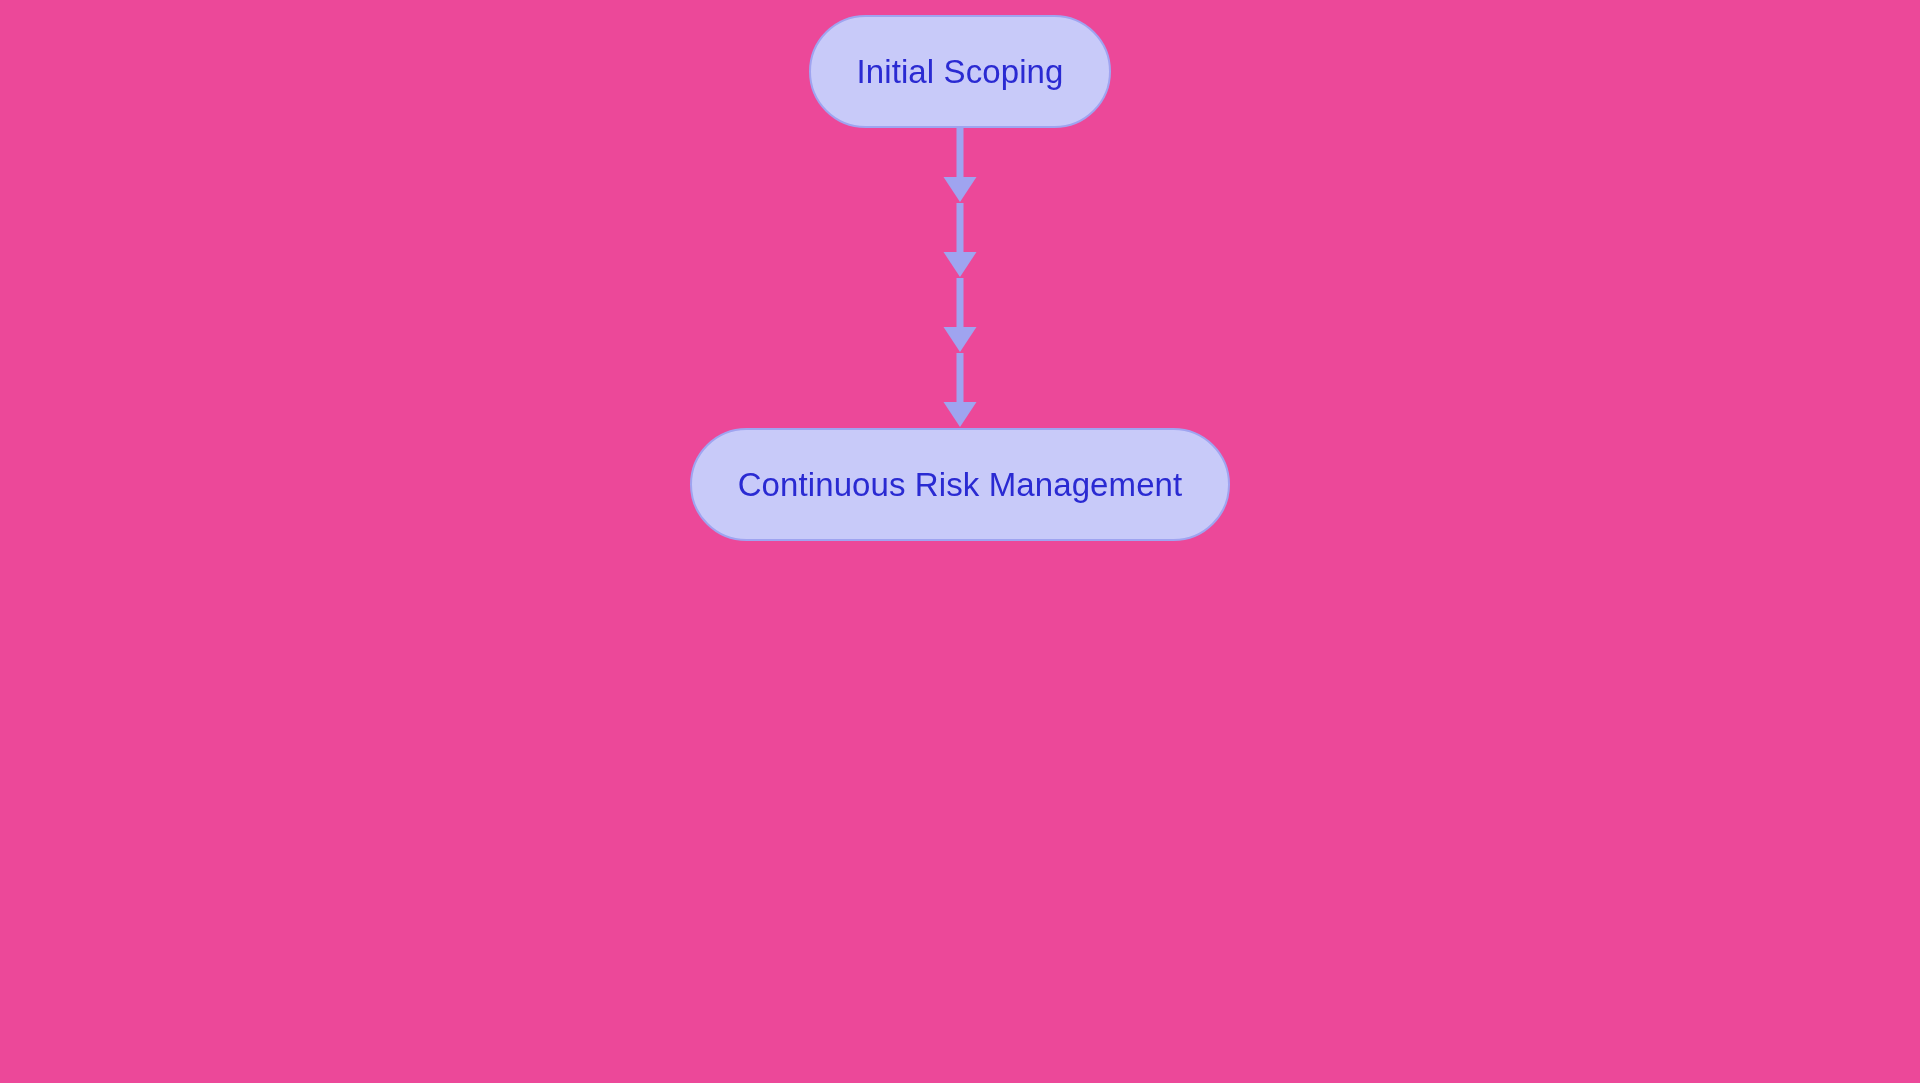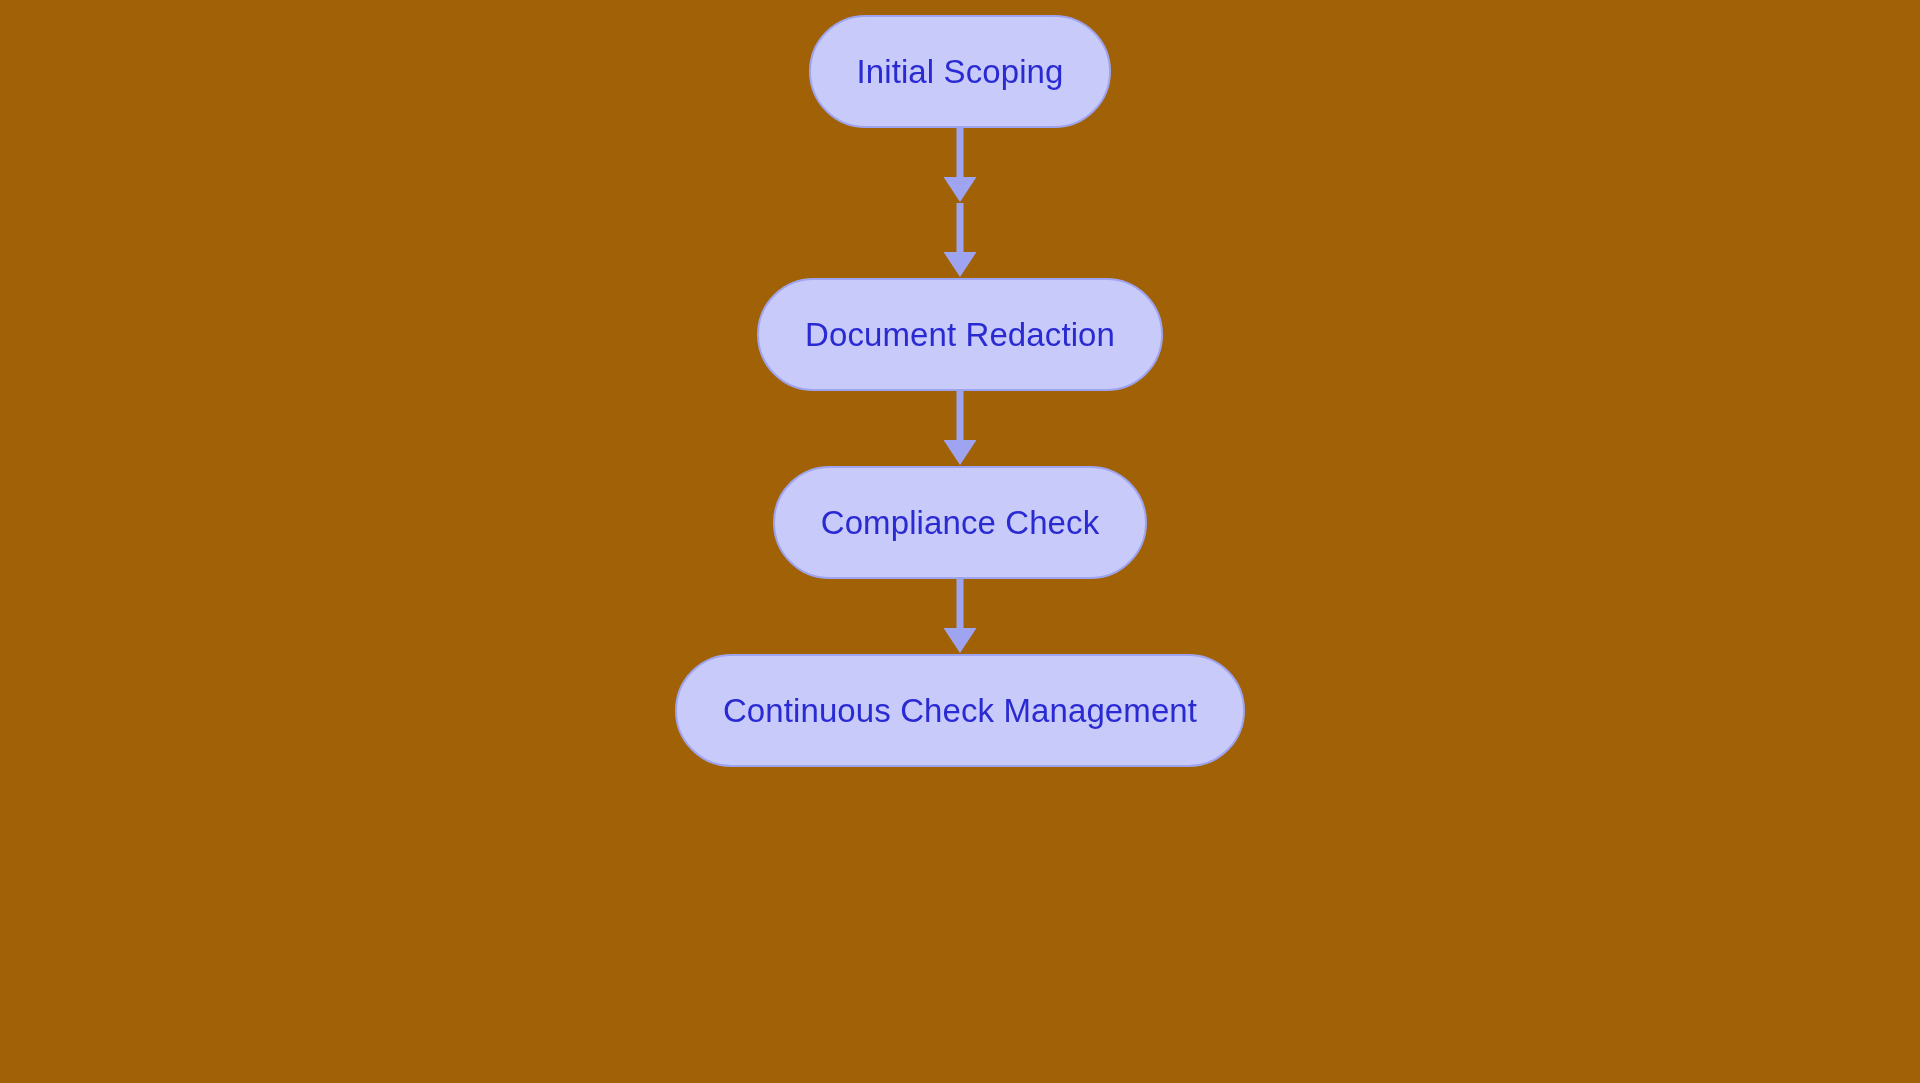--- a/index.html
+++ b/index.html
@@ -12,21 +12,21 @@
     height: 1083px;
     background: #ffffff;
     font-family: "Liberation Sans", sans-serif;
     overflow: hidden;
   }
 
   #flowchart-canvas {
     position: relative;
     width: 1920px;
     height: 1083px;
-    background: #a16207;
+    background: #ec4899;
   }
 
   .flow-column {
     position: absolute;
     left: 0;
     top: 0;
     width: 1920px;
     height: 1083px;
     display: flex;
     flex-direction: column;
@@ -93,40 +93,34 @@
     </div>
 
 
     <div class="flow-connector">
       <svg viewBox="0 0 40 75" xmlns="http://www.w3.org/2000/svg" aria-hidden="true">
         <line x1="20" y1="0" x2="20" y2="50" stroke="#9fa4f0" stroke-width="7"></line>
         <polygon points="3.5,49 36.5,49 20,74" fill="#9fa4f0"></polygon>
       </svg>
     </div>
 
-    <div class="flow-node">
-      <span class="flow-node-label">Document Redaction</span>
+
+    <div class="flow-connector">
+      <svg viewBox="0 0 40 75" xmlns="http://www.w3.org/2000/svg" aria-hidden="true">
+        <line x1="20" y1="0" x2="20" y2="50" stroke="#9fa4f0" stroke-width="7"></line>
+        <polygon points="3.5,49 36.5,49 20,74" fill="#9fa4f0"></polygon>
+      </svg>
     </div>
+
 
     <div class="flow-connector">
       <svg viewBox="0 0 40 75" xmlns="http://www.w3.org/2000/svg" aria-hidden="true">
         <line x1="20" y1="0" x2="20" y2="50" stroke="#9fa4f0" stroke-width="7"></line>
         <polygon points="3.5,49 36.5,49 20,74" fill="#9fa4f0"></polygon>
       </svg>
     </div>
 
     <div class="flow-node">
-      <span class="flow-node-label">Compliance Check</span>
-    </div>
-
-    <div class="flow-connector">
-      <svg viewBox="0 0 40 75" xmlns="http://www.w3.org/2000/svg" aria-hidden="true">
-        <line x1="20" y1="0" x2="20" y2="50" stroke="#9fa4f0" stroke-width="7"></line>
-        <polygon points="3.5,49 36.5,49 20,74" fill="#9fa4f0"></polygon>
-      </svg>
-    </div>
-
-    <div class="flow-node">
-      <span class="flow-node-label">Continuous Check Management</span>
+      <span class="flow-node-label">Continuous Risk Management</span>
     </div>
 
   </div>
 </div>
 
 </body></html>

